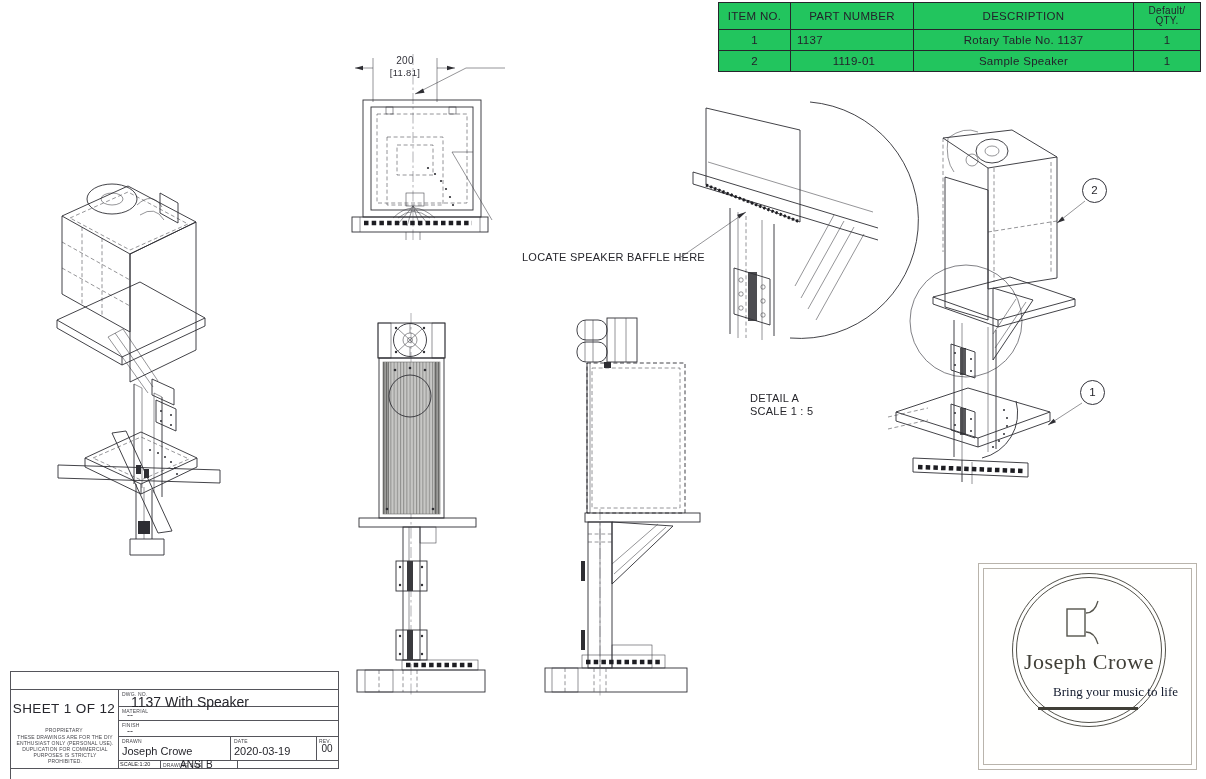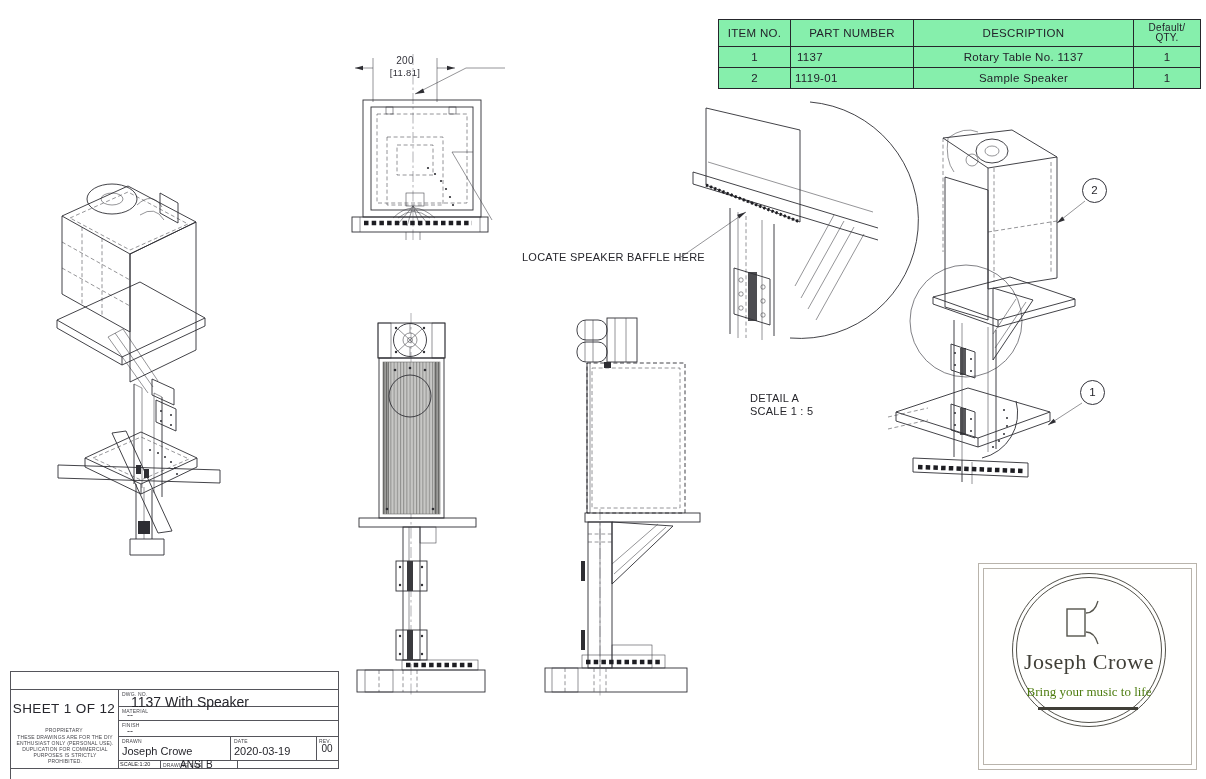--- a/index.html
+++ b/index.html
@@ -10,21 +10,21 @@
   .lnt{stroke:#3c3c42;stroke-width:.55;fill:none}
   .dash{stroke-dasharray:4 2.6}
   .cl{stroke:#60606a;stroke-width:.5;stroke-dasharray:11 3 2.5 3;fill:none}
   .dot{fill:#2e2e33;stroke:none}
   .thickdash{stroke:#1d1d22;stroke-width:4.5;stroke-dasharray:4.5 3.2;fill:none}
   .thickdash2{stroke:#1d1d22;stroke-width:3;stroke-dasharray:2.2 2.2;fill:none}
   .note{position:absolute;font-size:11px;letter-spacing:.25px;color:#26262c;line-height:13px;white-space:nowrap}
   .dimtxt{position:absolute;font-size:10px;color:#33333b;text-align:center;letter-spacing:.3px}
   .balloon{position:absolute;width:25px;height:25px;border:1.2px solid #33333b;border-radius:50%;text-align:center;line-height:23px;font-size:11.5px;color:#26262c;background:#fff}
   
-  .tbl{position:absolute;left:718px;top:19px;border-collapse:collapse;background:#86efac;table-layout:fixed}
+  .tbl{position:absolute;left:718px;top:2px;border-collapse:collapse;background:#22c55e;table-layout:fixed}
   .tbl th,.tbl td{border:1.2px solid #26262c;font-weight:400;text-align:center;color:#23232b;font-size:11.5px;letter-spacing:.3px;overflow:hidden}
   .tbl th{height:27px}
   .tbl td{height:21px}
   .qtyh{font-size:10px;line-height:10.5px}
   
   .tline{position:absolute;background:#55555b}
   .tb-label{position:absolute;font-size:5px;color:#46464c;letter-spacing:.2px;white-space:nowrap}
   .tb-val{position:absolute;color:#26262c;white-space:nowrap}
   .serif{font-family:"Liberation Serif",serif}
   
@@ -79,21 +79,21 @@
       </th>
     </tr>
     <tr>
       <td>1</td>
       <td style="text-align:left;padding-left:6px">1137</td>
       <td>Rotary Table No. 1137</td>
       <td>1</td>
     </tr>
     <tr>
       <td>2</td>
-      <td style="text-align:left;padding-left:4px">1119-01</td>
+      <td style="text-align:center;padding-left:4px">1119-01</td>
       <td>Sample Speaker</td>
       <td>1</td>
     </tr>
   </tbody>
     </table>
 
   <svg class="view" style="left:350px;top:50px" width="145" height="192" viewBox="0 0 145 192">
     <line class="cl" x1="63" y1="4" x2="63" y2="190"></line>
     <line class="lnt" x1="23" y1="8" x2="23" y2="52"></line>
     <line class="lnt" x1="87" y1="8" x2="87" y2="52"></line>
@@ -443,16 +443,16 @@
   <div class="logo-frame" style="left:978px;top:563px;width:219px;height:207px"></div>
   <div class="logo-frame" style="left:983px;top:568px;width:209px;height:197px"></div>
   <div class="logo-circle" style="left:1012px;top:573px;width:154px;height:154px"></div>
   <div class="logo-circle" style="left:1016px;top:577px;width:146px;height:146px;border-width:.8px"></div>
   <svg class="view" style="left:1062px;top:600px" width="52" height="46" viewBox="0 0 52 46">
     <rect x="5" y="9" width="18" height="27" fill="none" stroke="#55544c" stroke-width="1.4"></rect>
     <path d="M24,13 C31,13 34,8 36,1" fill="none" stroke="#55544c" stroke-width="1.3"></path>
     <path d="M24,32 C31,32 34,37 36,44" fill="none" stroke="#55544c" stroke-width="1.3"></path>
   </svg>
   <div class="serif" style="position:absolute;left:1000px;top:649px;width:178px;text-align:center;font-size:22px;color:#403f37;letter-spacing:.5px">Joseph Crowe</div>
-  <div class="serif" style="position:absolute;left:1000px;top:684px;width:178px;text-align:center;font-size:13px;color:#4d7c0f">Bring your music to life</div>
+  <div class="serif" style="position:absolute;left:1000px;top:684px;width:178px;text-align:right;font-size:13px;color:#0f172a">Bring your music to life</div>
   <div style="position:absolute;left:1038px;top:707px;width:100px;height:3px;background:#403f37"></div>
 
 </div>
 
 </body></html>

